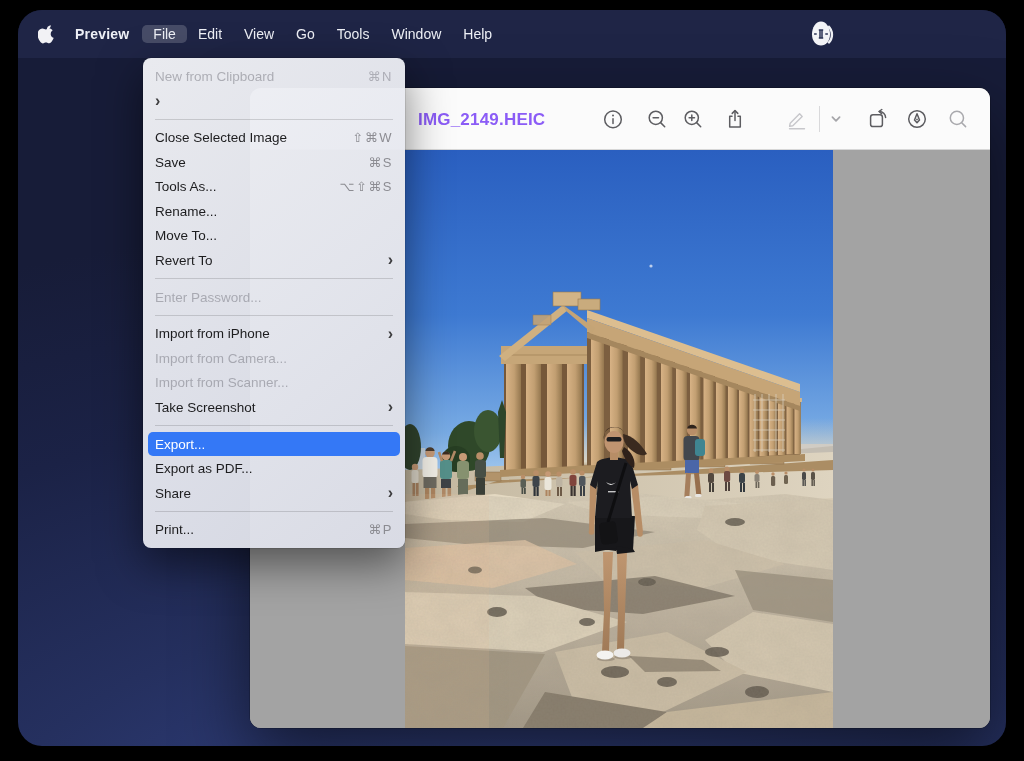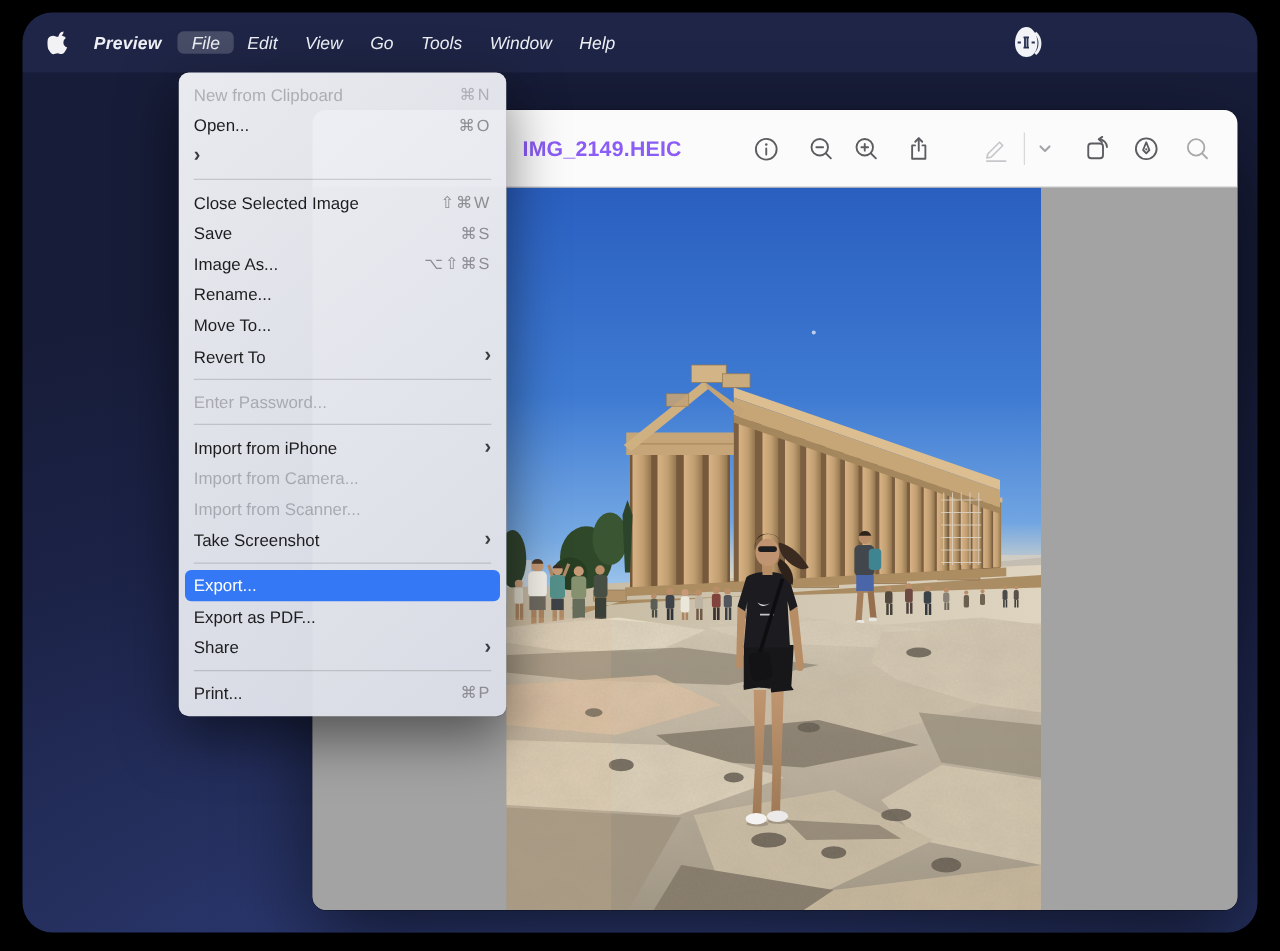--- a/index.html
+++ b/index.html
@@ -4,21 +4,21 @@
 <style>
   html,body{margin:0;padding:0;background:#000;}
   body{width:1024px;height:761px;position:relative;overflow:hidden;
        font-family:"Liberation Sans","DejaVu Sans",sans-serif;
        -webkit-font-smoothing:antialiased;}
   .display{position:absolute;left:18px;top:10px;width:988px;height:736px;
     border-radius:24px;overflow:hidden;
     background:radial-gradient(130% 90% at 50% 118%, #36478e 0%, #25305f 42%, #1b2246 72%, #171c38 100%);}
   
   .menubar{position:absolute;left:0;top:0;width:100%;height:48px;background:#1f2546;
-    display:flex;align-items:center;color:#eef0f6;font-size:14px;padding-left:20px;box-sizing:border-box;font-style:italic;}
+    display:flex;align-items:center;color:#eef0f6;font-size:14px;padding-left:20px;box-sizing:border-box;}
   .apple{width:17px;height:20px;display:inline-flex;margin-right:20px;align-items:center;}
   .app-name{font-weight:700;margin-right:13px;letter-spacing:.2px;}
   .mb-items{display:flex;align-items:center;}
   .mb-item{padding:1px 11px;border-radius:5px;white-space:nowrap;}
   .mb-item.active{background:rgba(255,255,255,0.18);}
   .status-icon{position:absolute;left:790px;top:9px;width:26px;height:30px;}
   
   .window{position:absolute;left:232px;top:78px;width:740px;height:640px;border-radius:11px;
     background:#a3a3a3;overflow:hidden;z-index:10;
     box-shadow:0 30px 70px rgba(0,0,0,0.55), 0 0 0 0.5px rgba(0,0,0,0.35);}
@@ -466,37 +466,33 @@
       </div>
     </div>
   </div>
 
   <div class="menu" id="file-menu-list">
       <div class="menu-item disabled">
         <span class="mi-label">New from Clipboard</span>
         <span class="mi-short">⌘N</span>
       </div>
       <div class="menu-item">
-        <span class="mi-label">Open...</span>
-        <span class="mi-short">⌘O</span>
-      </div>
-      <div class="menu-item">
         <span class="mi-chev">›</span>
       </div>
       <div class="menu-sep"></div>
       <div class="menu-item">
         <span class="mi-label">Close Selected Image</span>
         <span class="mi-short">⇧⌘W</span>
       </div>
       <div class="menu-item">
         <span class="mi-label">Save</span>
         <span class="mi-short">⌘S</span>
       </div>
       <div class="menu-item">
-        <span class="mi-label">Image As...</span>
+        <span class="mi-label">Tools As...</span>
         <span class="mi-short">⌥⇧⌘S</span>
       </div>
       <div class="menu-item">
         <span class="mi-label">Rename...</span>
       </div>
       <div class="menu-item">
         <span class="mi-label">Move To...</span>
       </div>
       <div class="menu-item">
         <span class="mi-label">Revert To</span>

